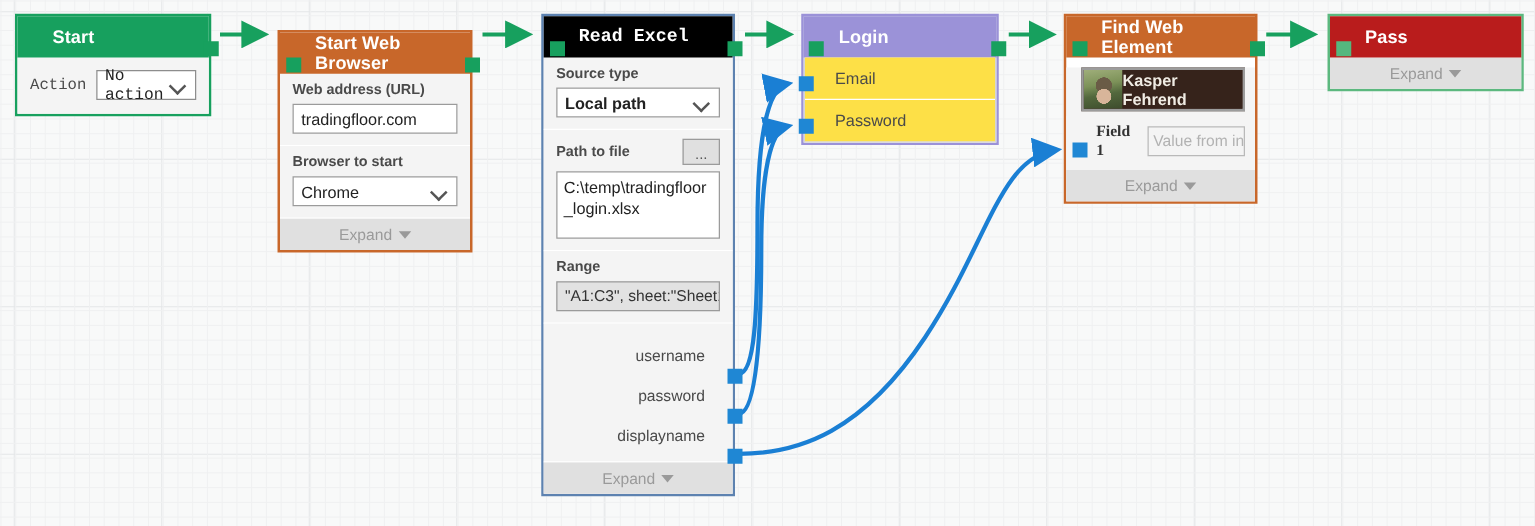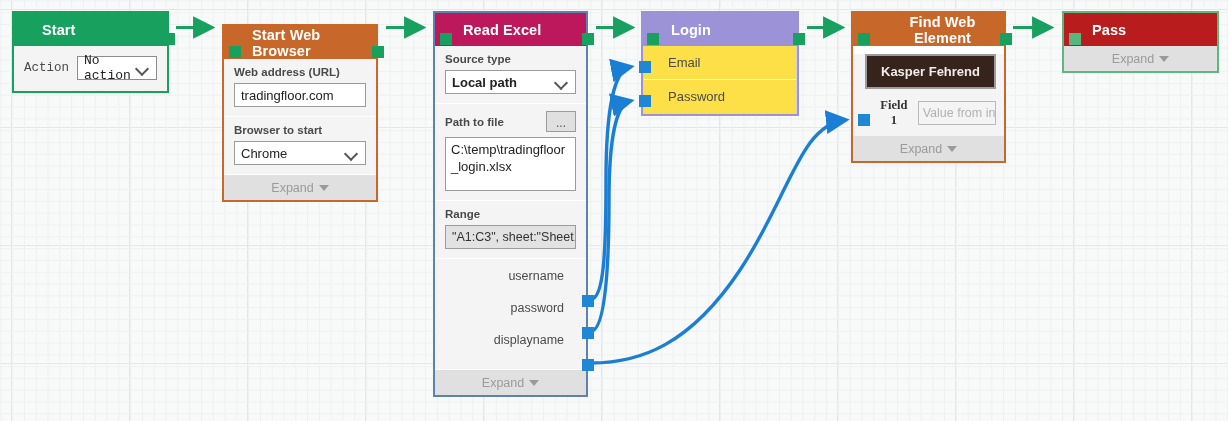--- a/index.html
+++ b/index.html
@@ -128,24 +128,24 @@
   .port.green { background: #17a05e; }
   .port.green.light { background: #55b77e; }
   .port.blue { background: #1f87d4; }
 
   
   #n-start      { left: 12px;  top: 11px;  width: 157px; border-color: #17a05e; }
   #n-start .node-head { background: #17a05e; }
   #n-browser    { left: 222px; top: 24px;  width: 156px; border-color: #c8672a; }
   #n-browser .node-head { background: #c8672a; }
   #n-excel      { left: 433px; top: 11px;  width: 155px; border-color: #5d82b0; }
-  #n-excel .node-head { background: #be185d; }
+  #n-excel .node-head { background: #000000; font-family: Liberation Mono, monospace; }
   #n-login      { left: 641px; top: 11px;  width: 158px; border-color: #9b92d8; background:#f4f4f4; }
   #n-login .node-head { background: #9b92d8; }
-  #n-find       { left: 851px; top: 11px;  width: 155px; border-color: #c8672a; text-align: center; }
+  #n-find       { left: 851px; top: 11px;  width: 155px; border-color: #c8672a; }
   #n-find .node-head { background: #c8672a; }
   #n-pass       { left: 1062px; top: 11px; width: 157px; border-color: #5cb87f; }
   #n-pass .node-head { background: #b91c1c; }
 
   
   .inline-row {
     display: flex; align-items: center; gap: 8px;
     padding: 10px 10px 11px 10px;
     background: #f4f4f4;
     font-family: Liberation Mono, monospace;
@@ -161,37 +161,36 @@
     background: #fde047;
     border-bottom: 1px solid #ffffff;
     font-size: 13px; color: #4a4a4a;
     position: relative;
   }
   .lrow:last-child { border-bottom: none; }
 
   
   .orow {
     height: 32px;
-    display: flex; justify-content: flex-end;
+    display: flex; align-items: center; justify-content: flex-end;
     padding-right: 22px;
     background: #f4f4f4;
     font-size: 12.5px; color: #4a4a4a;
     position: relative;
   }
   .spacer { background:#f4f4f4; }
 
   
   .avatar-chip {
     display: flex; align-items: stretch;
     border: 2px solid #9c9c9c;
     height: 31px;
     margin: 8px 8px 4px 12px;
     background: #3a241c;
     overflow: hidden;
-    flex-direction: column;
   }
   .avatar-img {
     width: 31px; flex: none;
     background:
       radial-gradient(circle at 52% 68%, #d8b59a 0 22%, transparent 23%),
       radial-gradient(circle at 52% 40%, #6a5b46 0 26%, transparent 27%),
       linear-gradient(170deg, #9fae7a 0%, #7d9259 38%, #53683d 62%, #3d4c2c 100%);
   }
   .avatar-name {
     flex: 1;

